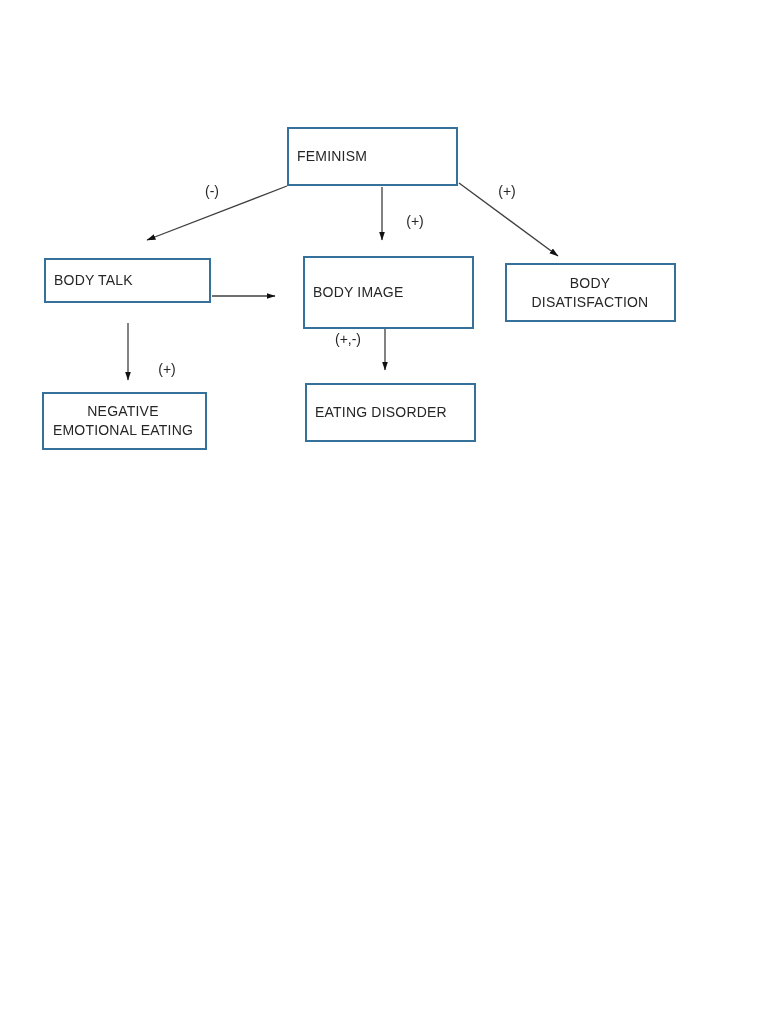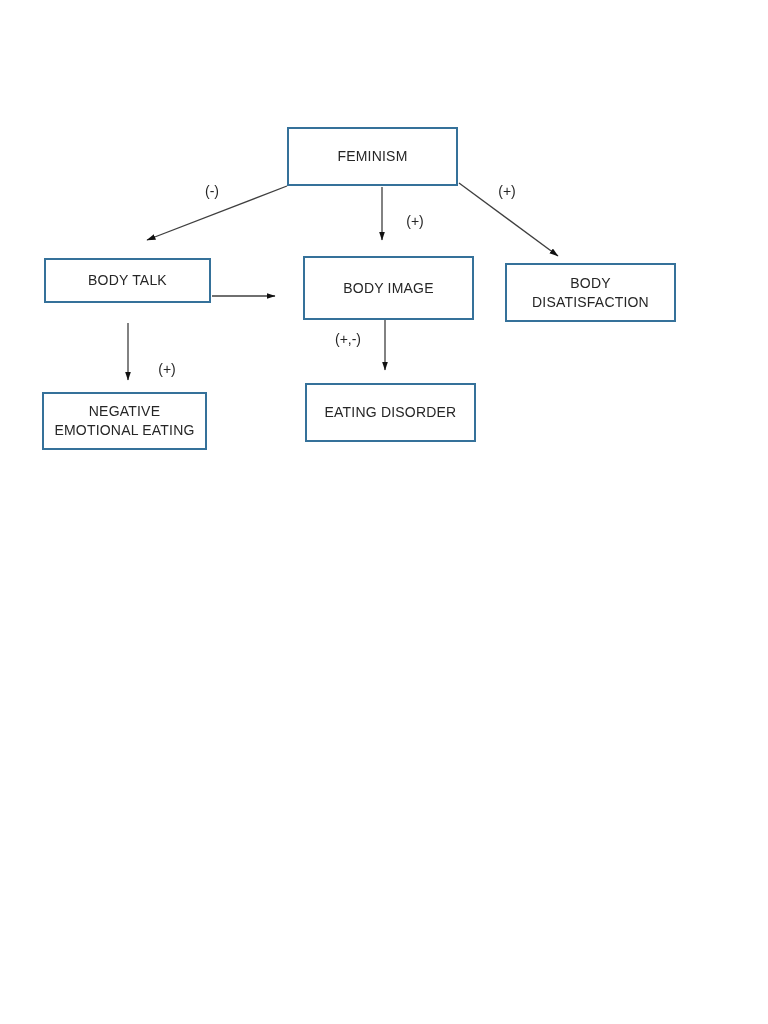--- a/index.html
+++ b/index.html
@@ -18,34 +18,34 @@
     width:768px;height:1024px;
     background:var(--page-bg);
     overflow:hidden;
   }
   .arrows{
     position:absolute;left:0;top:0;width:768px;height:1024px;
     pointer-events:none;
   }
   .node{
     position:absolute;
-    display:flex;align-items:center;justify-content:center;
+    display:flex;align-items:center;justify-content:flex-start;
     text-align:center;
     border:2px solid var(--box-border);
     background:var(--box-bg);
     color:var(--text);
     font-size:14px;
     line-height:1.35;
     letter-spacing:.2px;
     padding:20px 8px;
   }
   .node .lbl{display:block;}
   #node-feminism            {left:287px;top:127px;width:171px;height:59px;}
   #node-body-talk           {left:44px; top:258px;width:167px;height:45px;}
-  #node-body-image          {left:303px;top:256px;width:171px;height:64px;}
+  #node-body-image          {left:303px;top:256px;width:171px;height:73px;}
   #node-body-disatisfaction {left:505px;top:263px;width:171px;height:59px;}
   #node-negative-emotional-eating{left:42px;top:392px;width:165px;height:58px;}
   #node-eating-disorder     {left:305px;top:383px;width:171px;height:59px;}
   #node-body-disatisfaction .lbl{max-width:150px;}
   #node-negative-emotional-eating .lbl{max-width:142px;}
   .edge-label{
     position:absolute;
     transform:translate(-50%,-50%);
     color:var(--text);
     font-size:14px;

